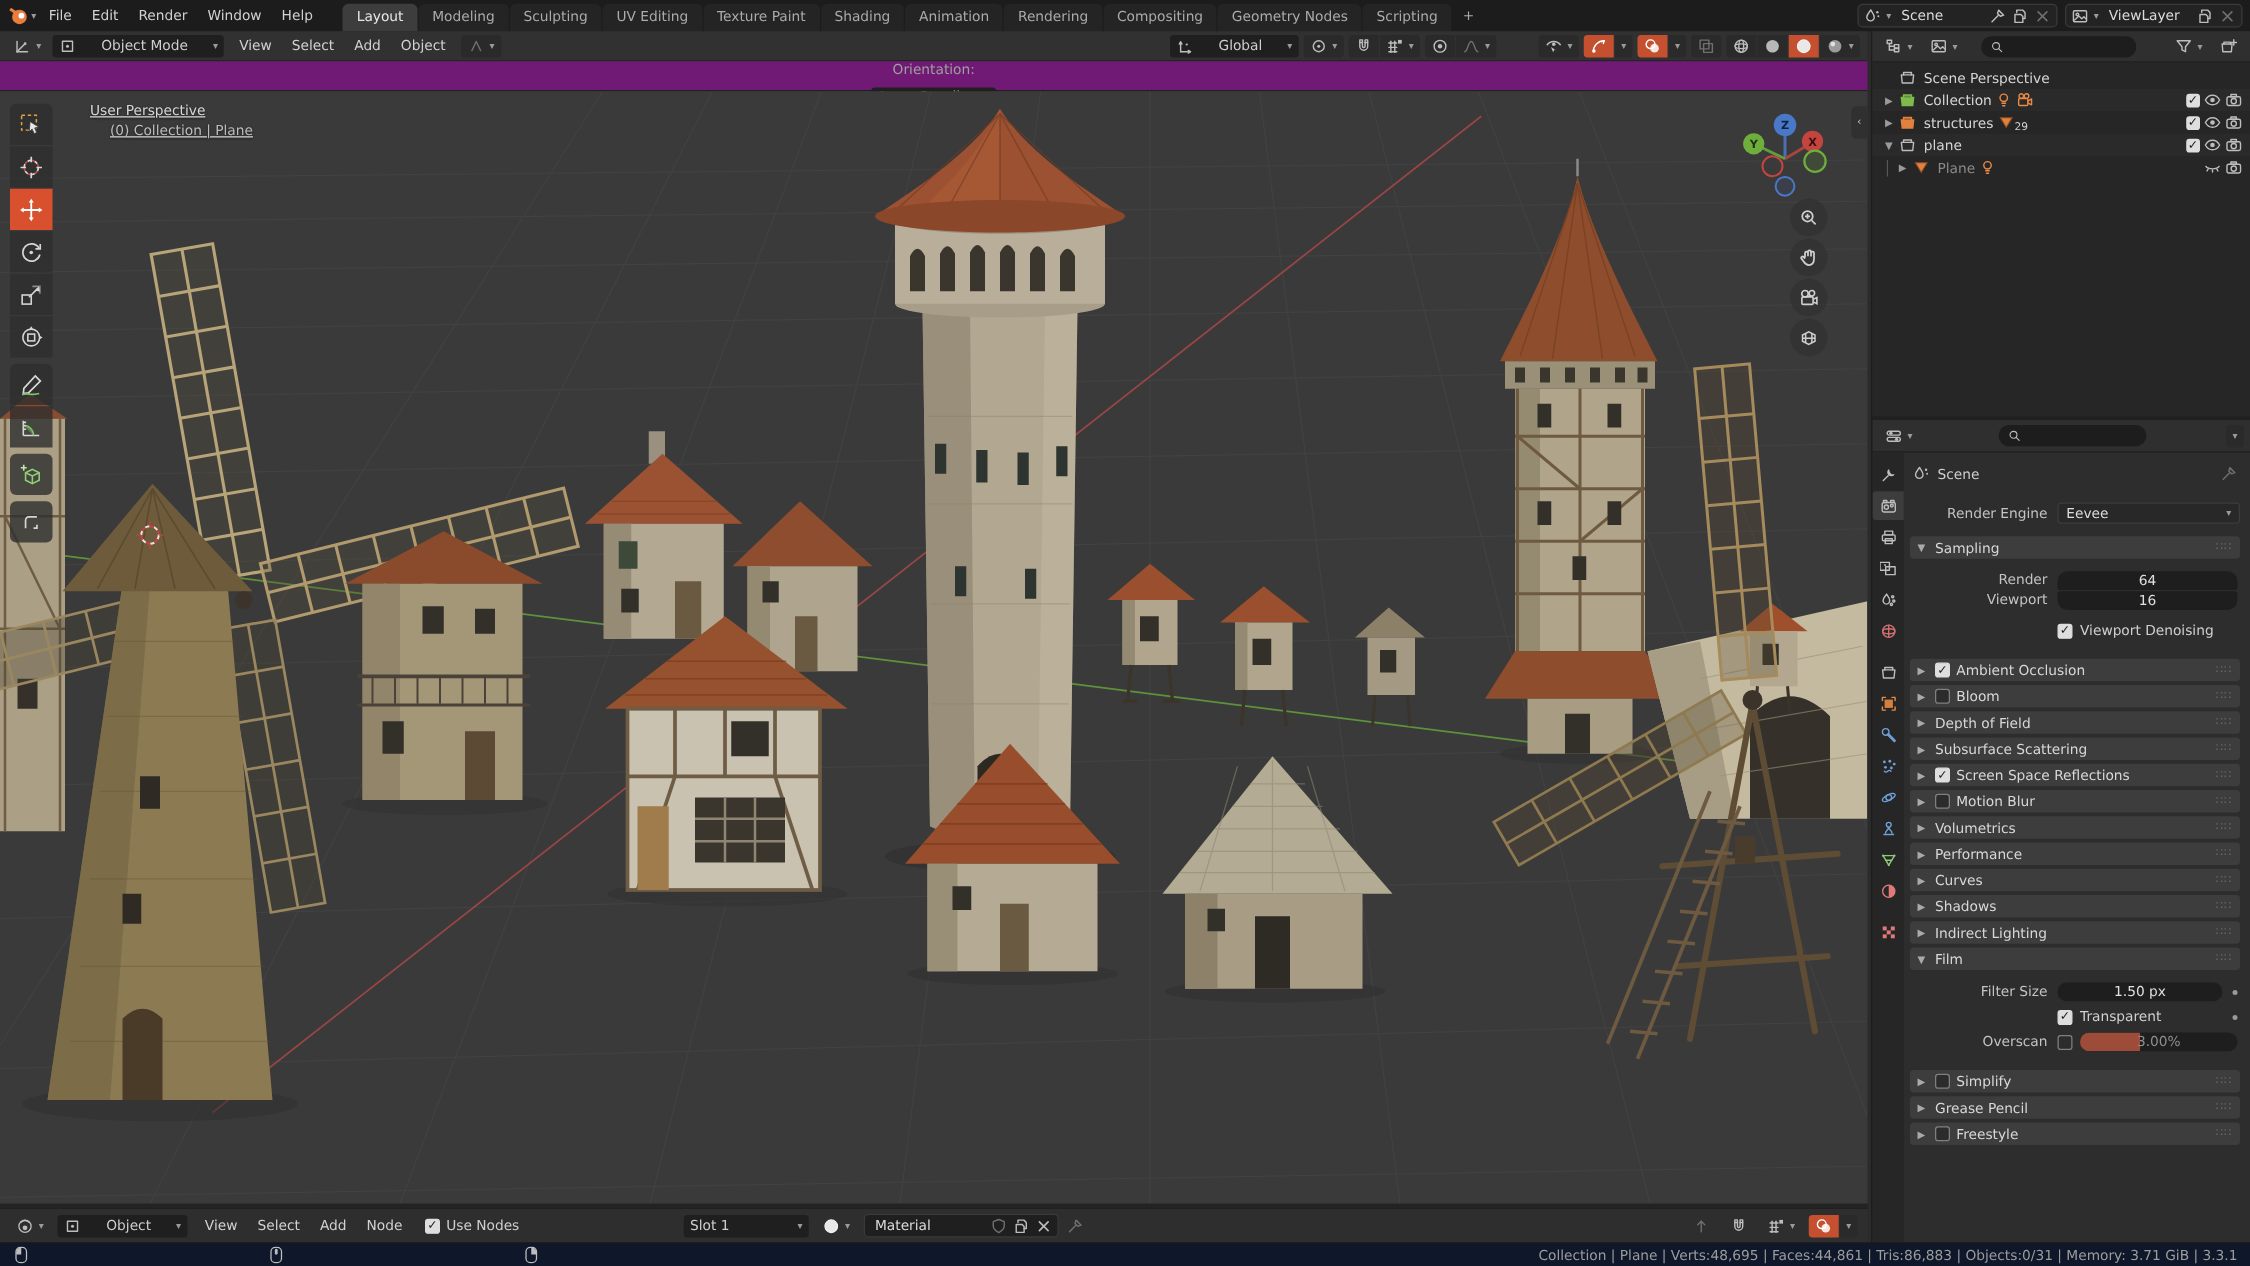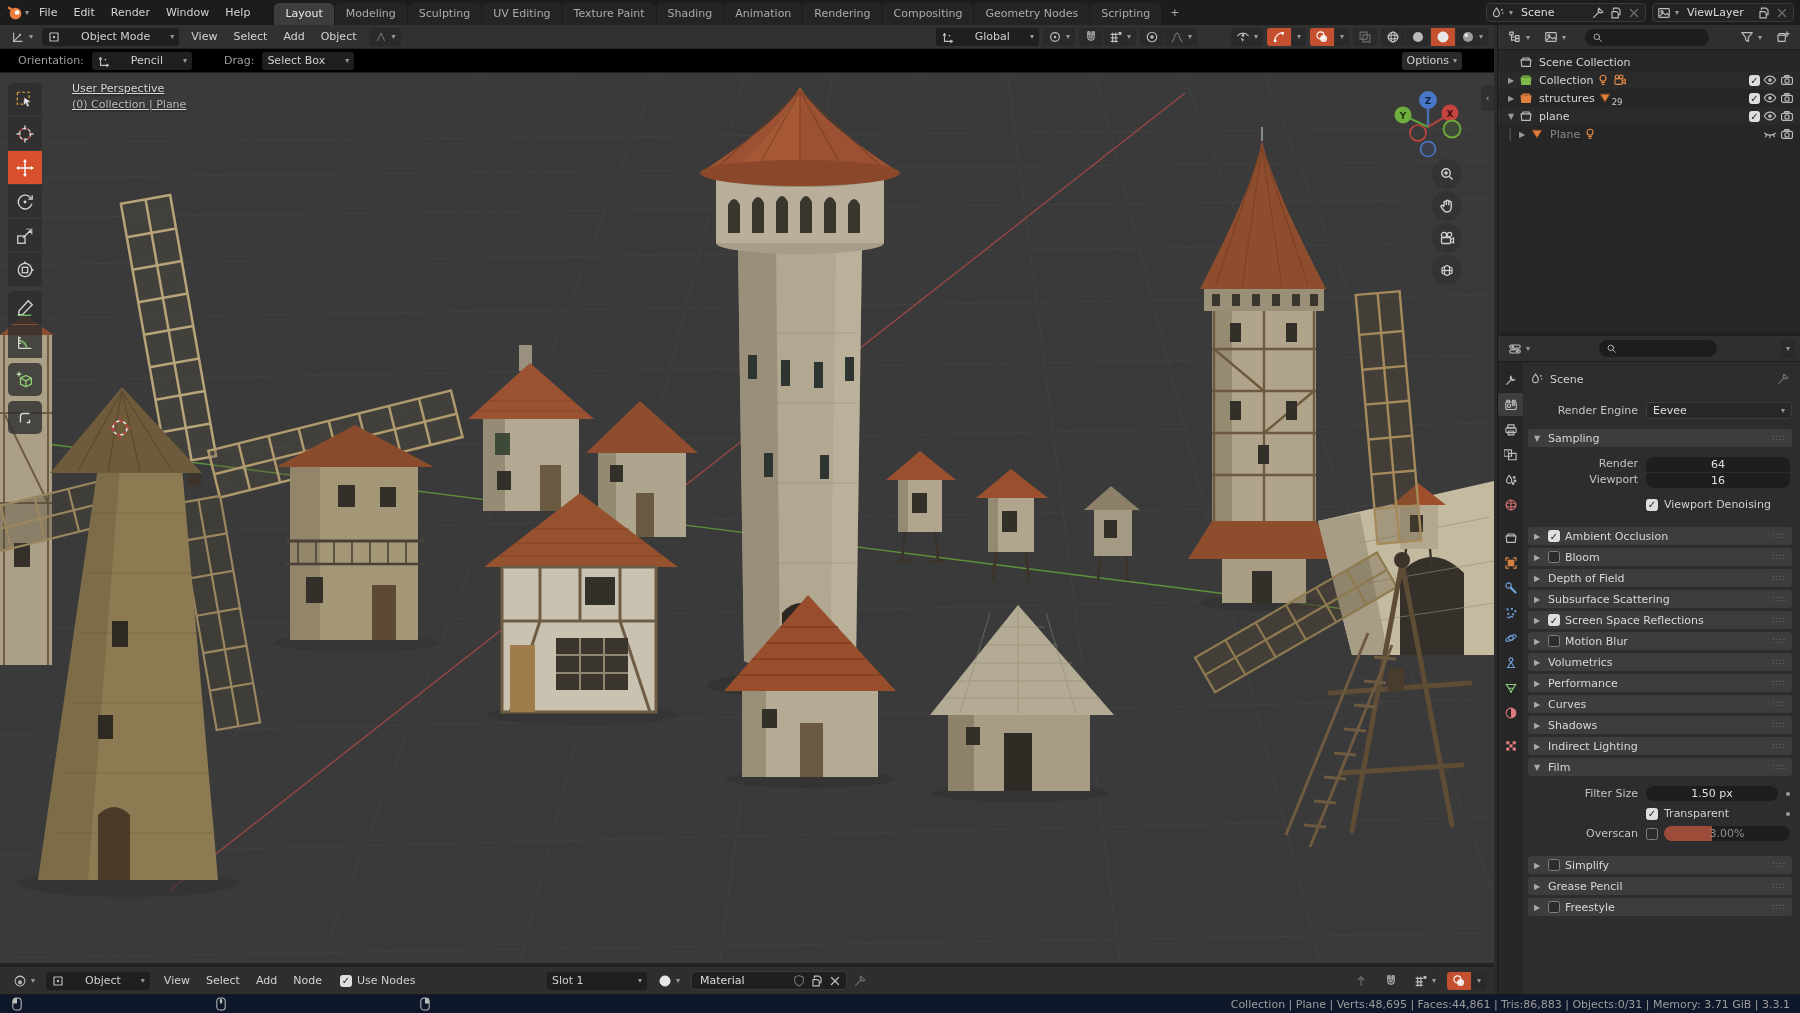--- a/index.html
+++ b/index.html
@@ -37,29 +37,29 @@
   .hbtn{display:flex;align-items:center;gap:4px;background:#2a2a2a;border-radius:3px;height:18px;
         padding:0 5px;}
   .hbtn.dark{background:#1f1f1f;gap:20px;}
   .hbtn.flat{background:transparent;}
   .hbtn.on{background:#c5502f;color:#fff;}
   .hbtn.on .ic{color:#fff;}
   .seg{display:flex;gap:1px;}
   .seg .hbtn{border-radius:0;}
   .seg .hbtn:first-child{border-radius:3px 0 0 3px;}
   .seg .hbtn:last-child{border-radius:0 3px 3px 0;}
-  #tool-row{position:absolute;left:0;top:49px;width:1494px;height:24px;background:#000000;
-            display:flex;align-items:center;padding:0 18px;gap:8px;border-bottom:1px solid #202020;}
+  #tool-row{position:absolute;left:0;top:49px;width:1494px;height:24px;background:#701a75;
+            display:flex;align-items:center;padding:0 18px;gap:8px;border-bottom:1px solid #202020;flex-direction:column;}
   .lbl{color:#9f9f9f;}
 
   
   #viewport{position:absolute;left:0;top:73px;width:1494px;height:890px;background:#3a3a3a;overflow:hidden;}
   #vp-overlay{position:absolute;left:72px;top:8px;line-height:16px;color:#d8d8d8;
               text-shadow:0 1px 2px rgba(0,0,0,.5);text-decoration:underline;}
-  #vp-overlay .l2{color:#bdbdbd;}
+  #vp-overlay .l2{color:#bdbdbd;margin-left:16px;}
   
   #vp-toolbar{position:absolute;left:8px;top:10px;width:34px;display:flex;flex-direction:column;gap:1px;}
   .tool-btn{width:34px;height:33px;background:#2e2e2ecc;display:flex;align-items:center;
             justify-content:center;color:#d5d5d5;}
   .tool-btn:first-child{border-radius:5px 5px 0 0;}
   .tool-btn.grp{margin-top:4px;border-radius:5px 5px 0 0;}
   .tool-btn.grp-end,.tool-btn:last-child{border-radius:0 0 5px 5px;}
   .tool-btn.single{border-radius:5px;margin-top:4px;}
   .tool-btn.active{background:#d8502d;color:#fff;}
   .tool-btn .ic{width:20px;height:20px;color:inherit;}
@@ -1088,21 +1088,21 @@
       </div>
       <div id="outliner-rows">
           <div class="o-row">
             <span class="tri"></span>
             <span class="ic">
               <svg viewBox="0 0 16 16" fill="none" stroke="currentColor" stroke-width="1.3" stroke-linecap="round" stroke-linejoin="round">
                 <path d="M2.4,5.6 H13.6 L12.8,13 H3.2 Z"></path>
                 <path d="M4.4,5.6 V3.4 H11.6 V5.6"></path>
               </svg>
             </span>
-            <span class="olabel">Scene Collection</span>
+            <span class="olabel">Scene Perspective</span>
             <span class="spring"></span>
           </div>
           <div class="o-row">
             <span class="tri">▶</span>
             <span class="ic">
               <svg viewBox="0 0 16 16" fill="none" stroke="#7fba4c" stroke-width="1.3">
                 <path d="M2.4,5.6 H13.6 L12.8,13 H3.2 Z" fill="#7fba4c"></path>
                 <path d="M4.4,5.6 V3.4 H11.6 V5.6" fill="#5c8f36"></path>
               </svg>
             </span>

